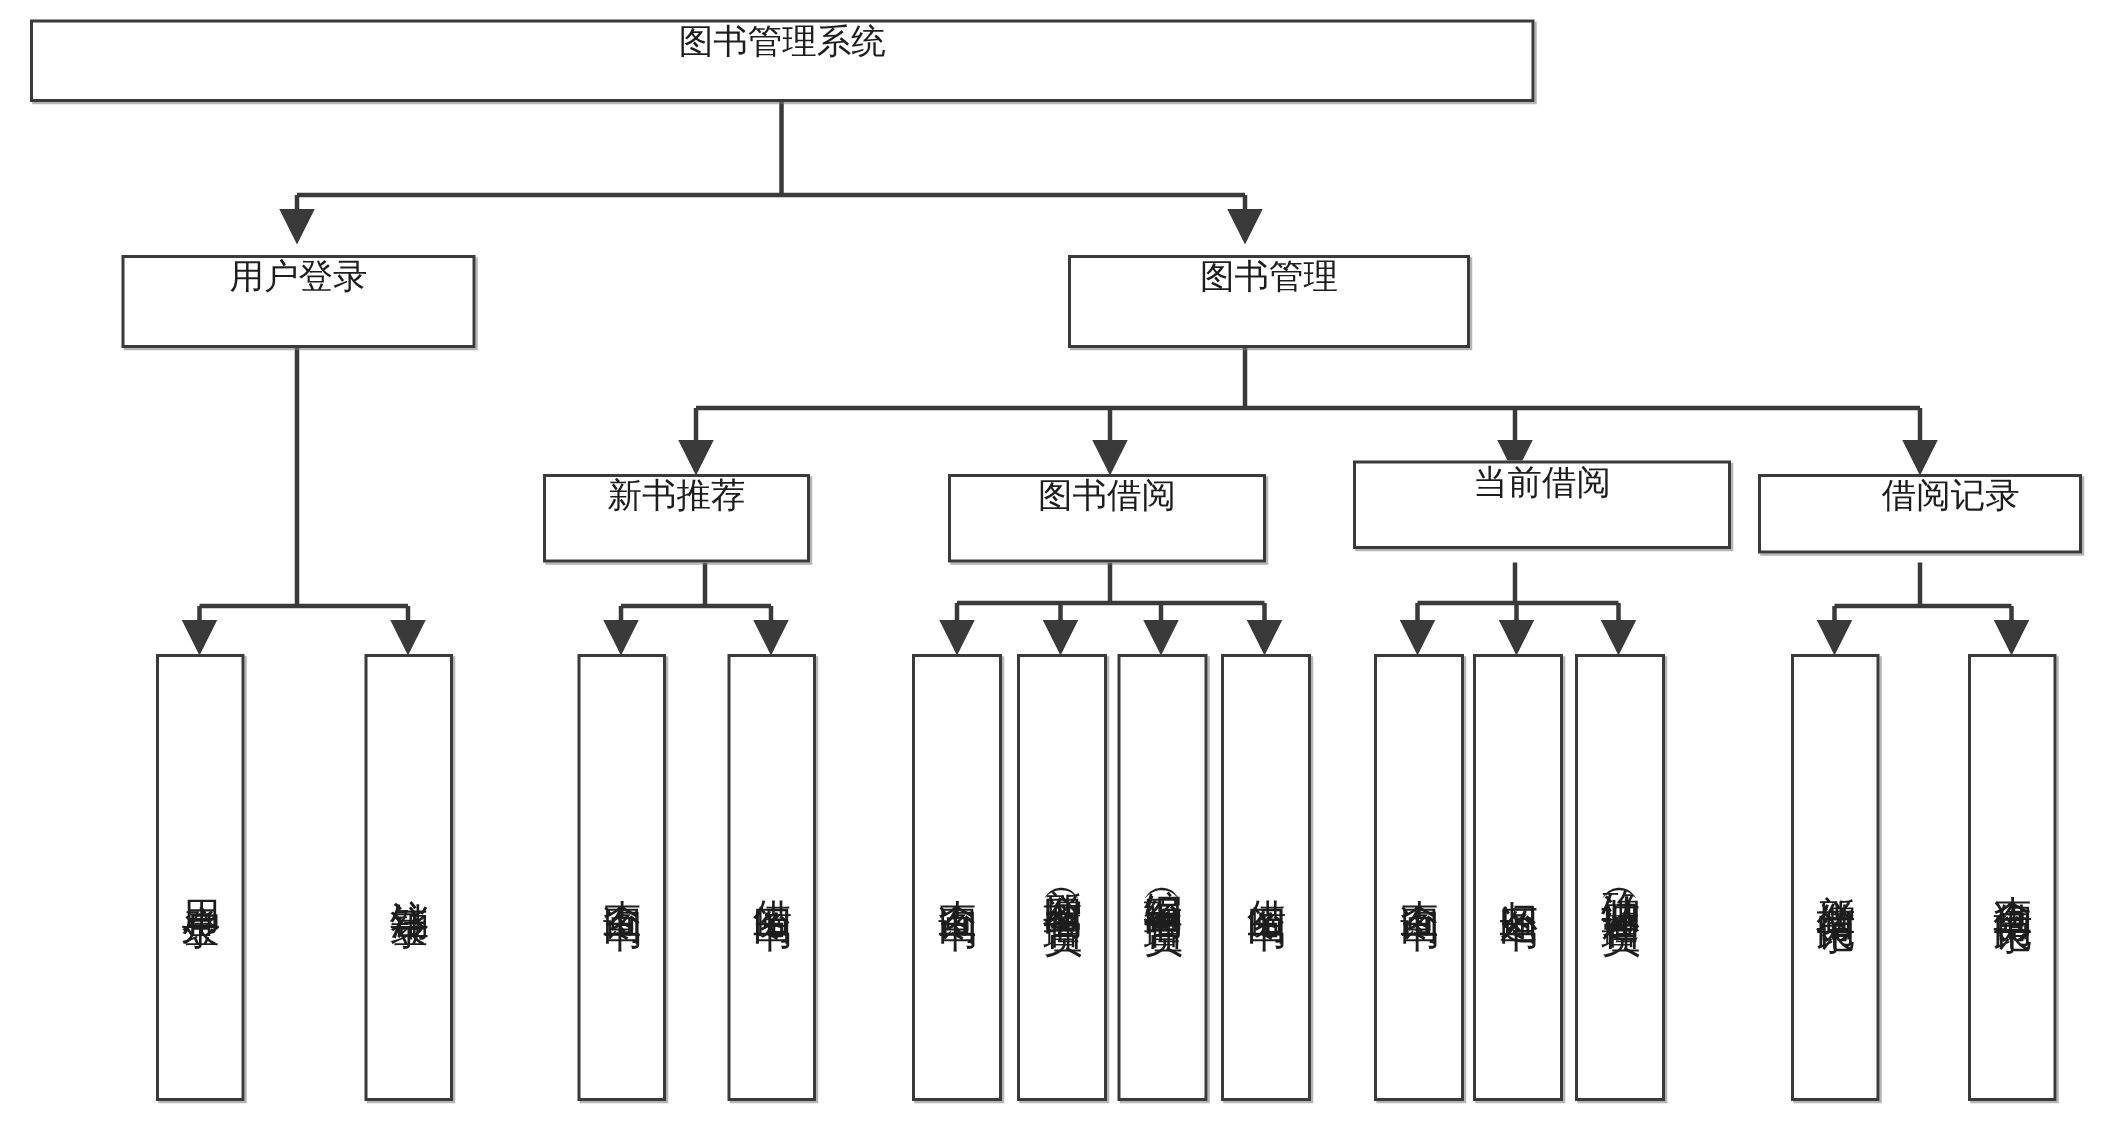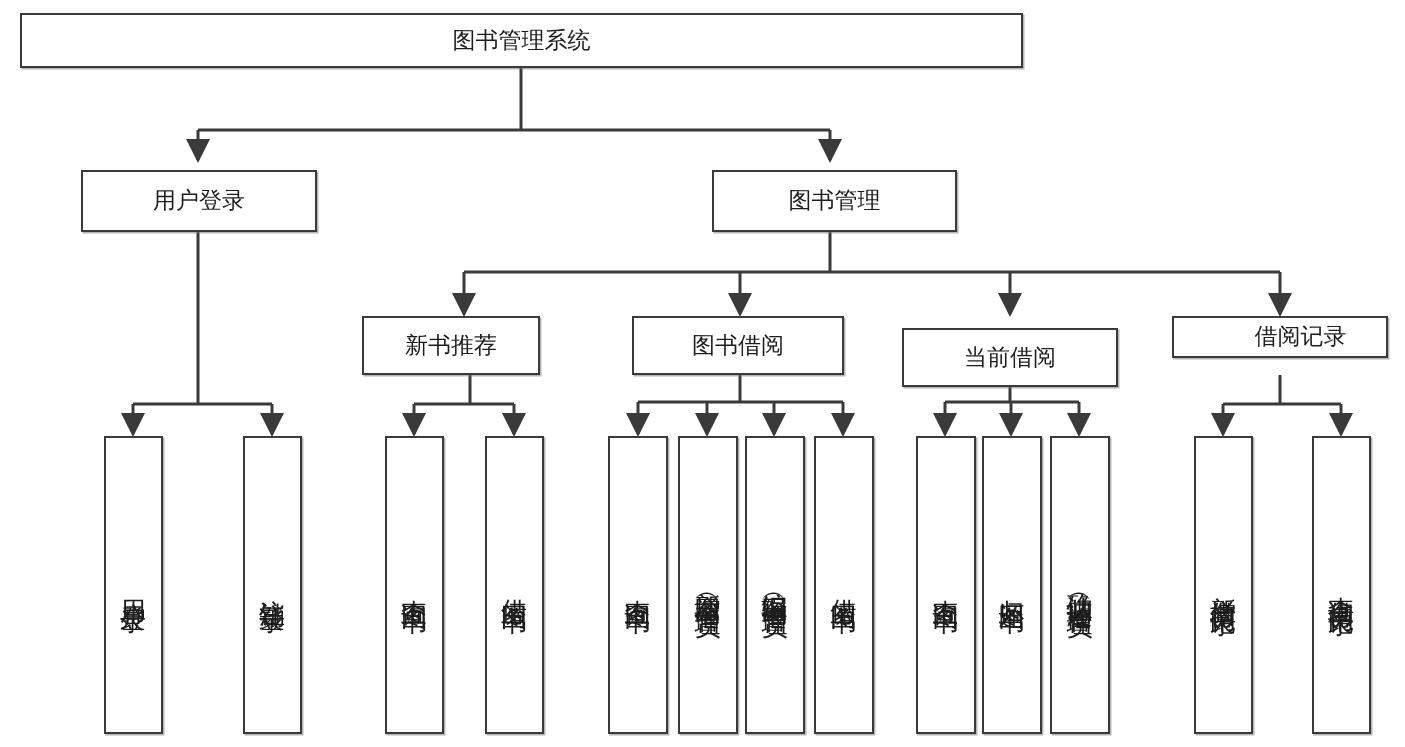--- a/index.html
+++ b/index.html
@@ -26,21 +26,21 @@
     width: 1405px;
     height: 747px;
   }
   .node {
     position: absolute;
     box-sizing: border-box;
     background: #ffffff;
     border: 2px solid #3a3a3a;
     box-shadow: 1.5px 1.5px 0 0 rgba(120,120,120,0.55);
     display: flex;
-    align-items: center;
+    align-items: flex-start;
     justify-content: center;
     color: #1d1d1d;
   }
   .node .label {
     color: #1d1d1d;
     line-height: 1.18;
     text-align: center;
     white-space: nowrap;
   }
   .node.horiz .label {
@@ -124,34 +124,34 @@
     </g>
   </svg>
 
   <div class="node horiz" style="left:20px; top:13px; width:1003px; height:55px;">
     <span class="label">图书管理系统</span>
   </div>
 
   <div class="node horiz" style="left:81px; top:170px; width:236px; height:62px;">
     <span class="label">用户登录</span>
   </div>
-  <div class="node horiz" style="left:712px; top:170px; width:245px; height:62px;">
+  <div class="node horiz" style="left:712px; top:170px; width:268px; height:62px;">
     <span class="label">图书管理</span>
   </div>
 
   <div class="node horiz" style="left:362px; top:316px; width:178px; height:59px;">
     <span class="label">新书推荐</span>
   </div>
   <div class="node horiz" style="left:632px; top:316px; width:212px; height:59px;">
     <span class="label">图书借阅</span>
   </div>
-  <div class="node horiz" style="left:902px; top:328px; width:216px; height:59px;">
+  <div class="node horiz" style="left:902px; top:307px; width:252px; height:59px;">
     <span class="label">当前借阅</span>
   </div>
-  <div class="node horiz" style="left:1172px; top:316px; width:216px; height:42px;padding-left:41px;">
+  <div class="node horiz" style="left:1172px; top:316px; width:216px; height:53px;padding-left:41px;">
     <span class="label">借阅记录</span>
   </div>
 
   <div class="node vert" style="left:104px; top:436px; width:59px; height:298px;">
     <span class="label">用户登录</span>
   </div>
   <div class="node vert" style="left:243px; top:436px; width:59px; height:298px;">
     <span class="label">注销登录</span>
   </div>
 

